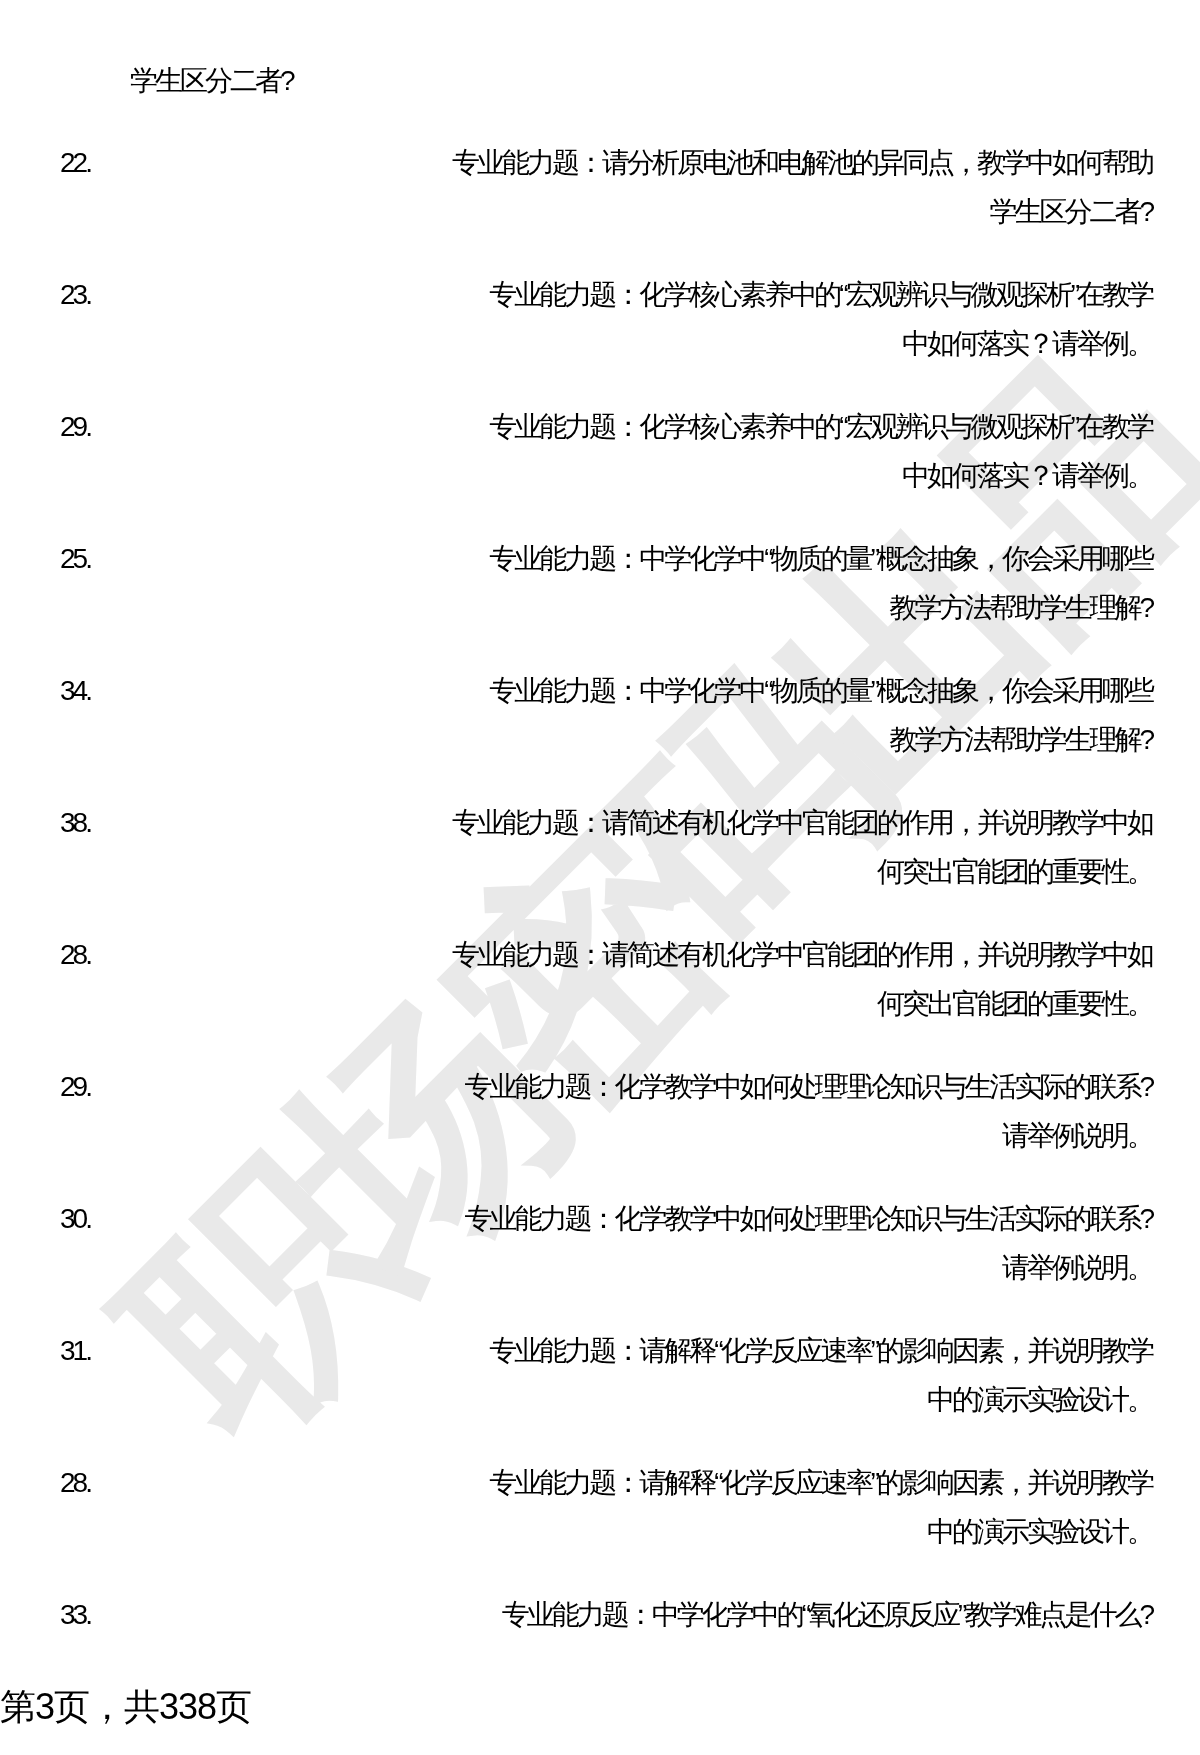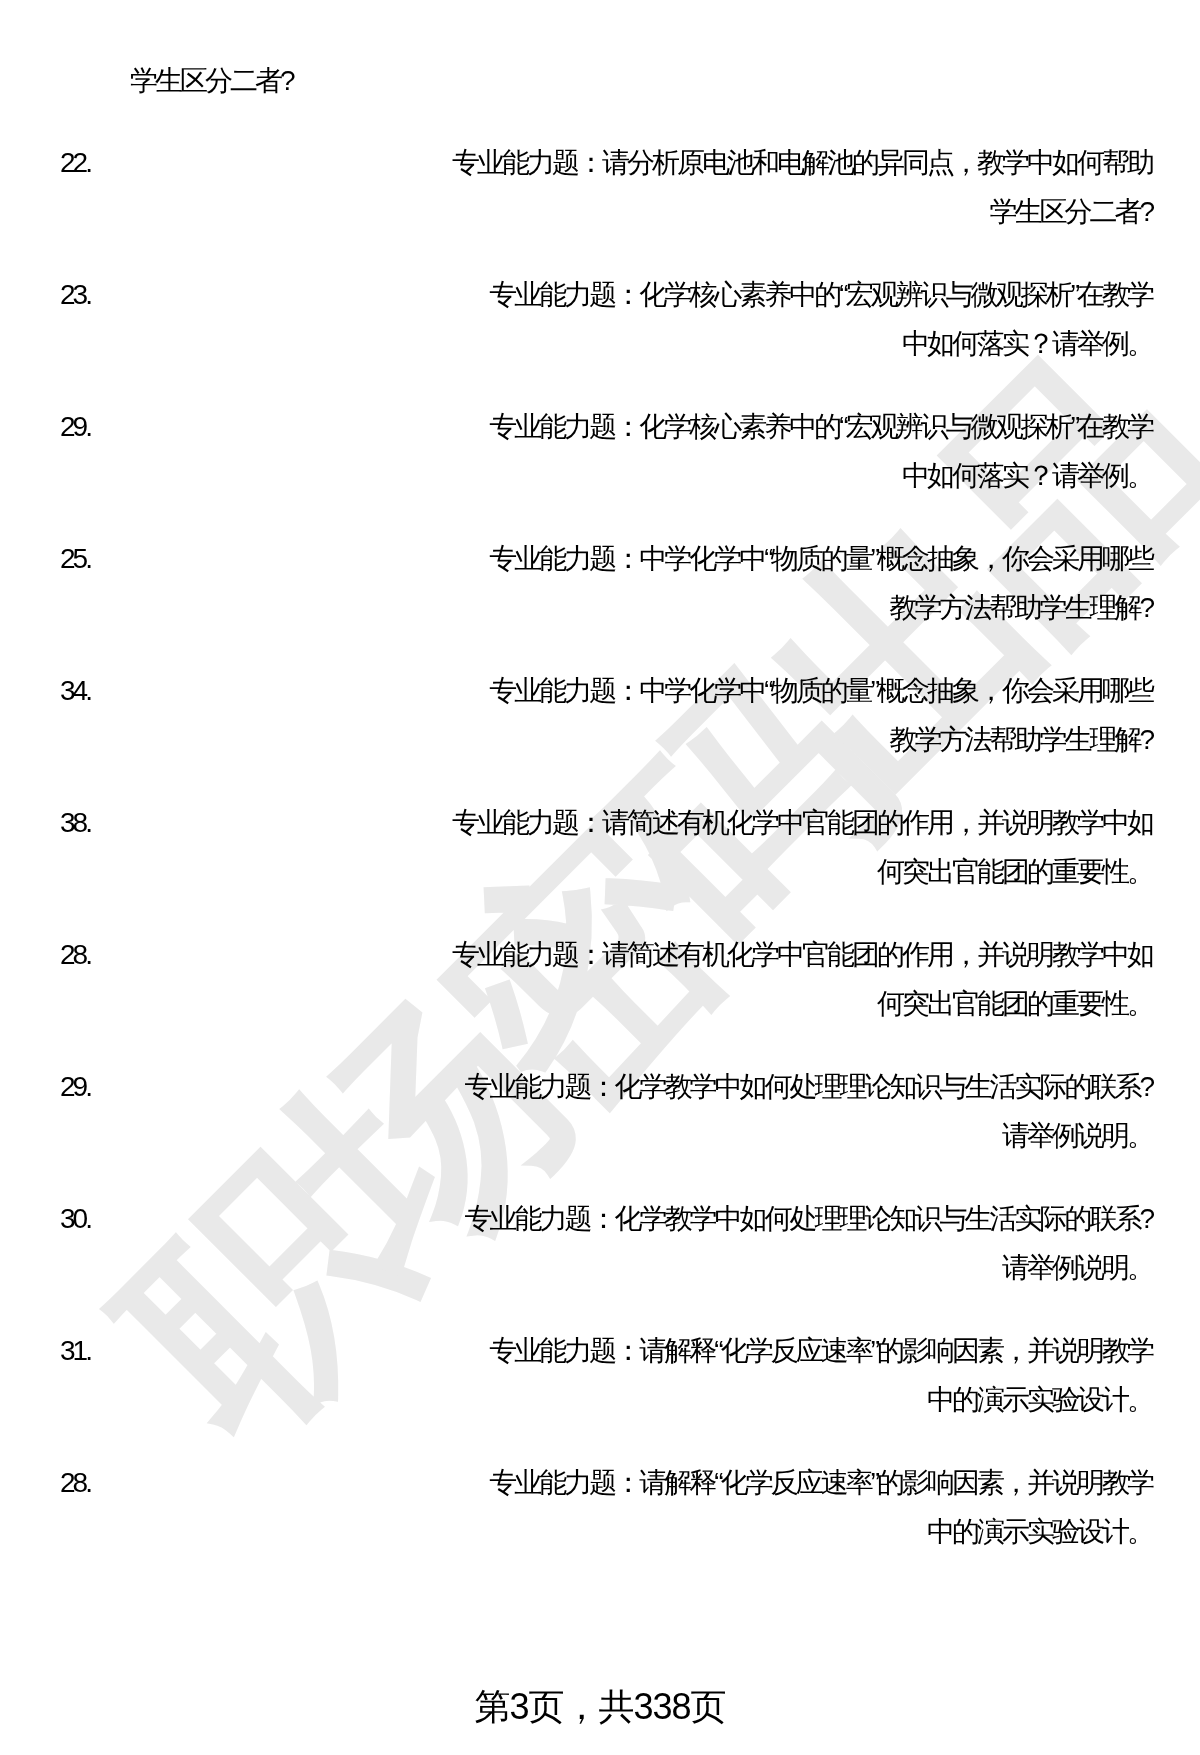--- a/index.html
+++ b/index.html
@@ -61,21 +61,20 @@
   .qtext {
     flex: 1;
     white-space: nowrap;
     text-align: right;
   }
   .footer {
     position: absolute;
     left: 0;
     right: 0;
     top: 1683px;
-    text-align: center;
     font-size: 36px;
     letter-spacing: -1px;
     z-index: 1;
   }
 </style>
 </head>
 <body>
 
 <div class="page">
   <div class="watermark">职场密码出品</div>
@@ -120,17 +119,21 @@
           <div class="qtext">专业能力题：化学教学中如何处理理论知识与生活实际的联系?<br>请举例说明。</div>
         </div>
         <div class="question">
           <div class="num">31.</div>
           <div class="qtext">专业能力题：请解释“化学反应速率”的影响因素，并说明教学<br>中的演示实验设计。</div>
         </div>
         <div class="question">
           <div class="num">28.</div>
           <div class="qtext">专业能力题：请解释“化学反应速率”的影响因素，并说明教学<br>中的演示实验设计。</div>
         </div>
+        <div class="question">
+          <div class="num">33.</div>
+          <div class="qtext">专业能力题：中学化学中的“氧化还原反应”教学难点是什么?</div>
+        </div>
       </div>
   </div>
 
   <div class="footer">第3页，共338页</div>
 </div>
 
 </body></html>

